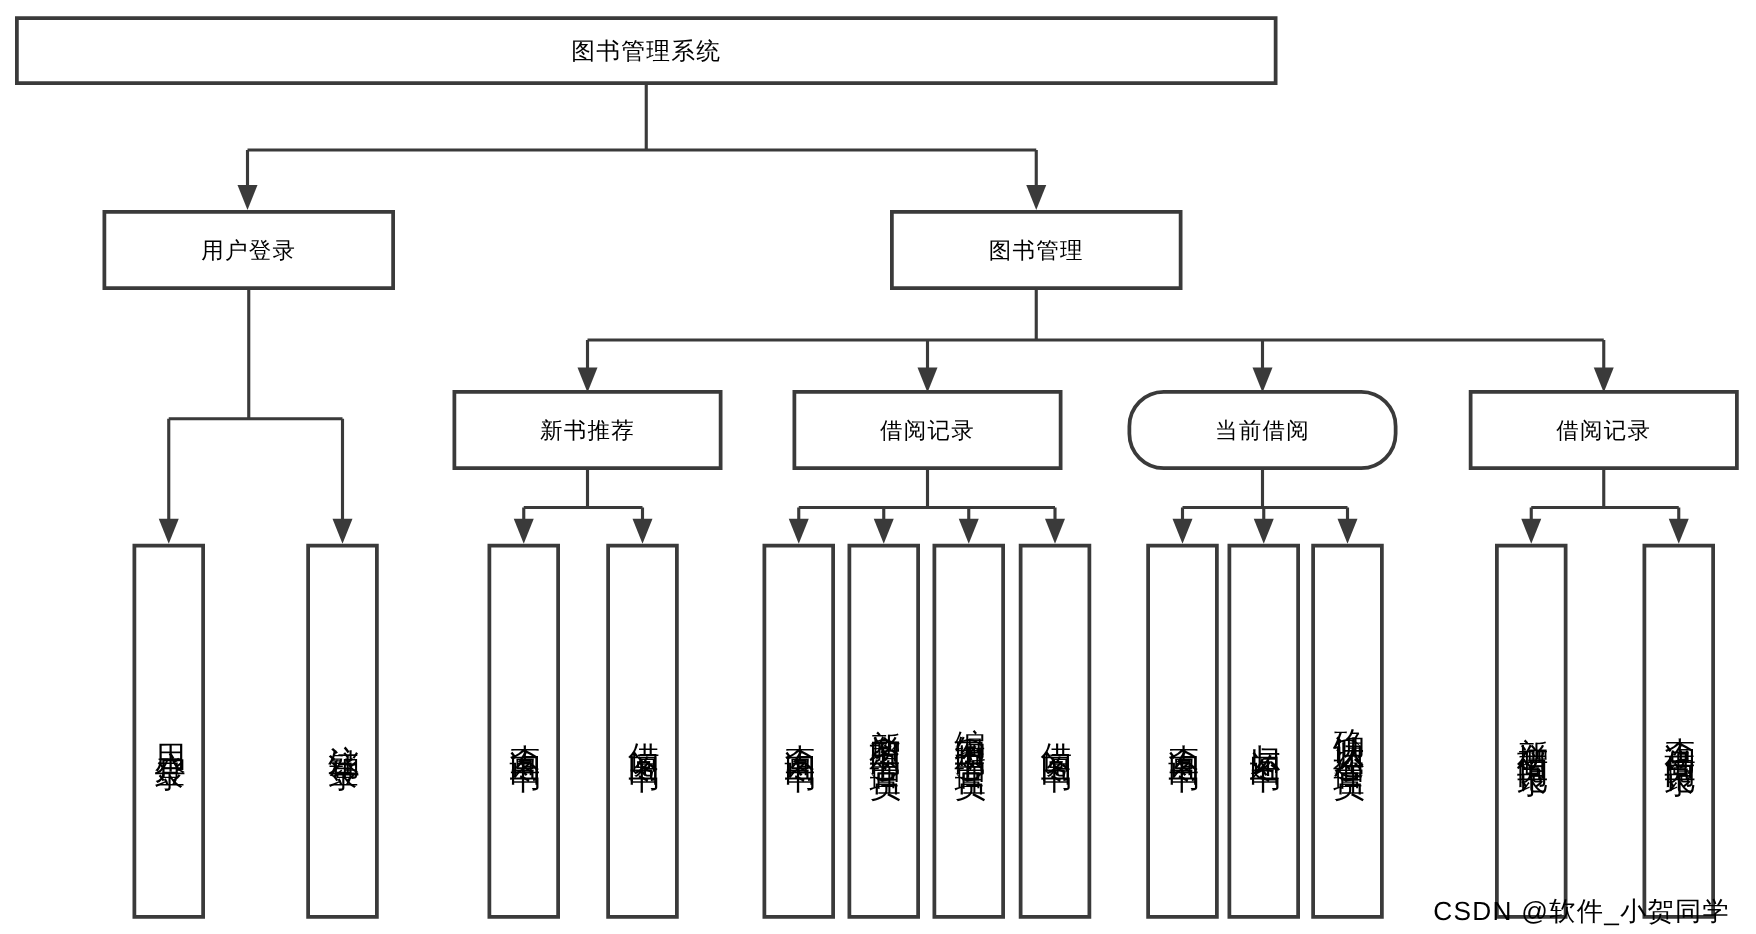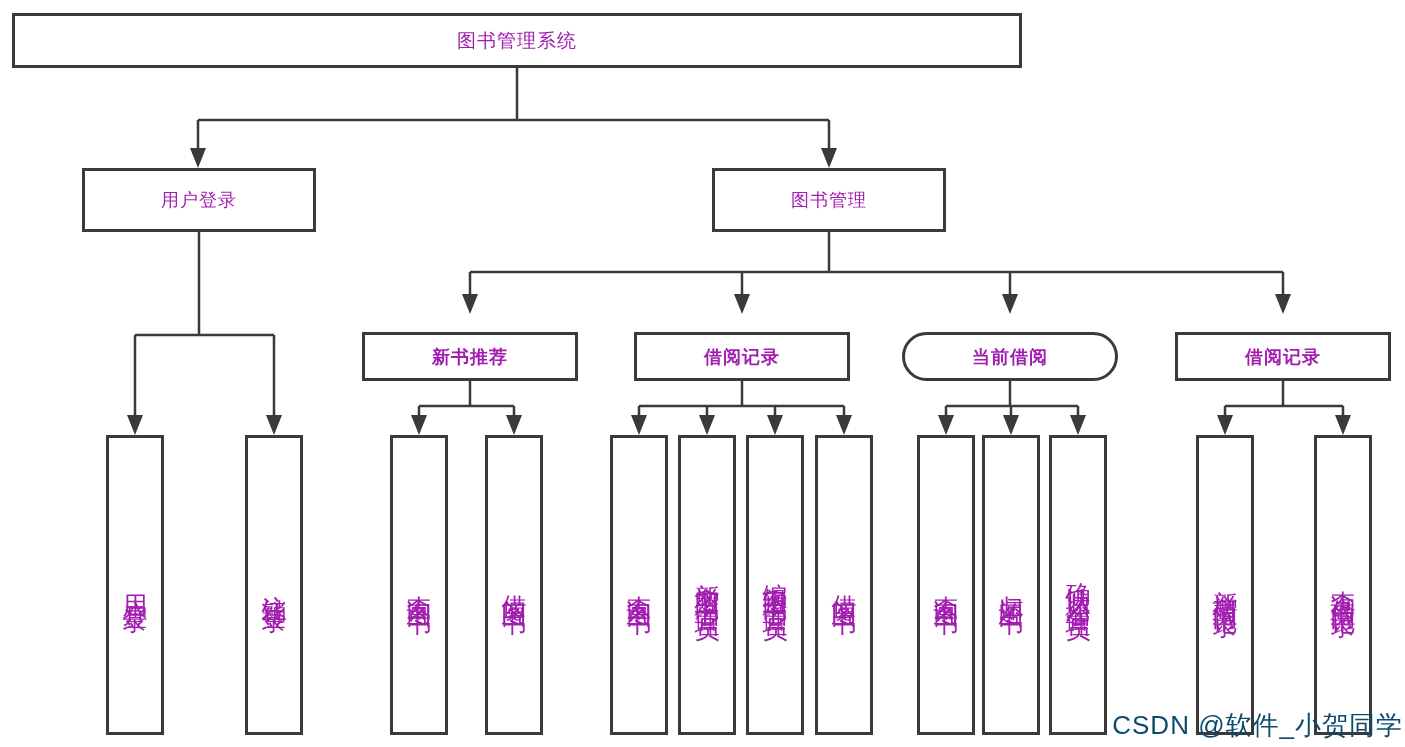--- a/index.html
+++ b/index.html
@@ -24,35 +24,35 @@
   }
   .box {
     position: absolute;
     box-sizing: border-box;
     border: 3px solid #3a3a3a;
     background: #ffffff;
     display: flex;
     align-items: center;
     justify-content: center;
     z-index: 1;
-    color: #a21caf;
+    color: #000000;
   }
   .hlabel {
     font-size: 18px;
     letter-spacing: 1px;
     white-space: nowrap;
   }
   #root-box { left: 12px; top: 13px; width: 1010px; height: 55px; }
   #root-box .hlabel { font-size: 19px; }
 
   .l2 { top: 168px; width: 234px; height: 64px; }
   #b-login { left: 82px; }
   #b-mgmt  { left: 712px; }
 
-  .l3 { top: 332px; width: 216px; height: 49px; font-weight: bold; }
+  .l3 { top: 312px; width: 216px; height: 64px; }
   #b-newbook { left: 362px; }
   #b-borrow  { left: 634px; }
   #b-current { left: 902px; border-radius: 29px; }
   #b-records { left: 1175px; }
 
   .leaf { top: 435px; width: 58px; height: 300px; }
   .vlabel {
     writing-mode: vertical-rl;
     text-orientation: mixed;
     font-size: 25px;
@@ -69,24 +69,24 @@
   #f-editbook{ left: 746px; }
   #f-borrow2 { left: 815px; }
   #f-query3  { left: 917px; }
   #f-return  { left: 982px; }
   #f-confirm { left: 1049px; }
   #f-addrec  { left: 1196px; }
   #f-queryrec{ left: 1314px; }
 
   #watermark {
     position: absolute;
-    right: 2px;
+    right: 21px;
     bottom: 4px;
-    font-size: 26px;
-    color: #0c4a6e;
+    font-size: 21px;
+    color: #000000;
     z-index: 2;
     white-space: nowrap;
     letter-spacing: 1px;
   }
   path.conn {
     fill: none;
     stroke: #3a3a3a;
     stroke-width: 2.5;
   }
   polygon.arrow {

